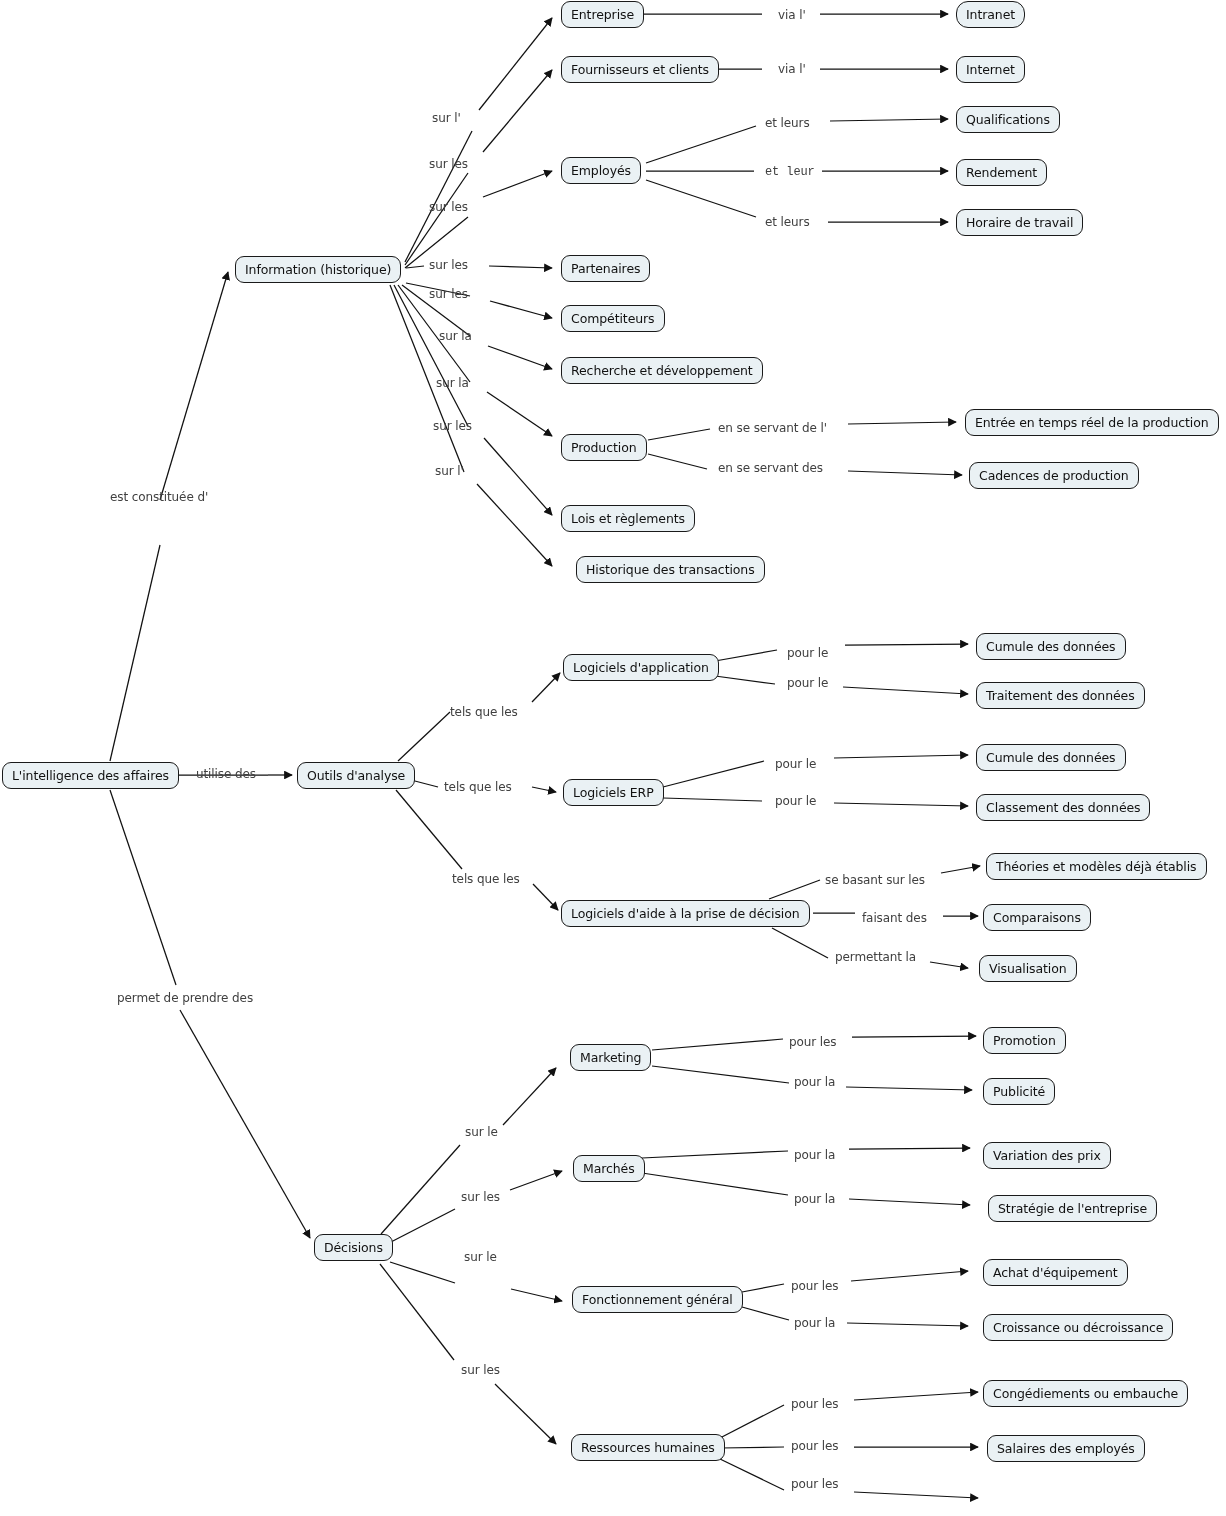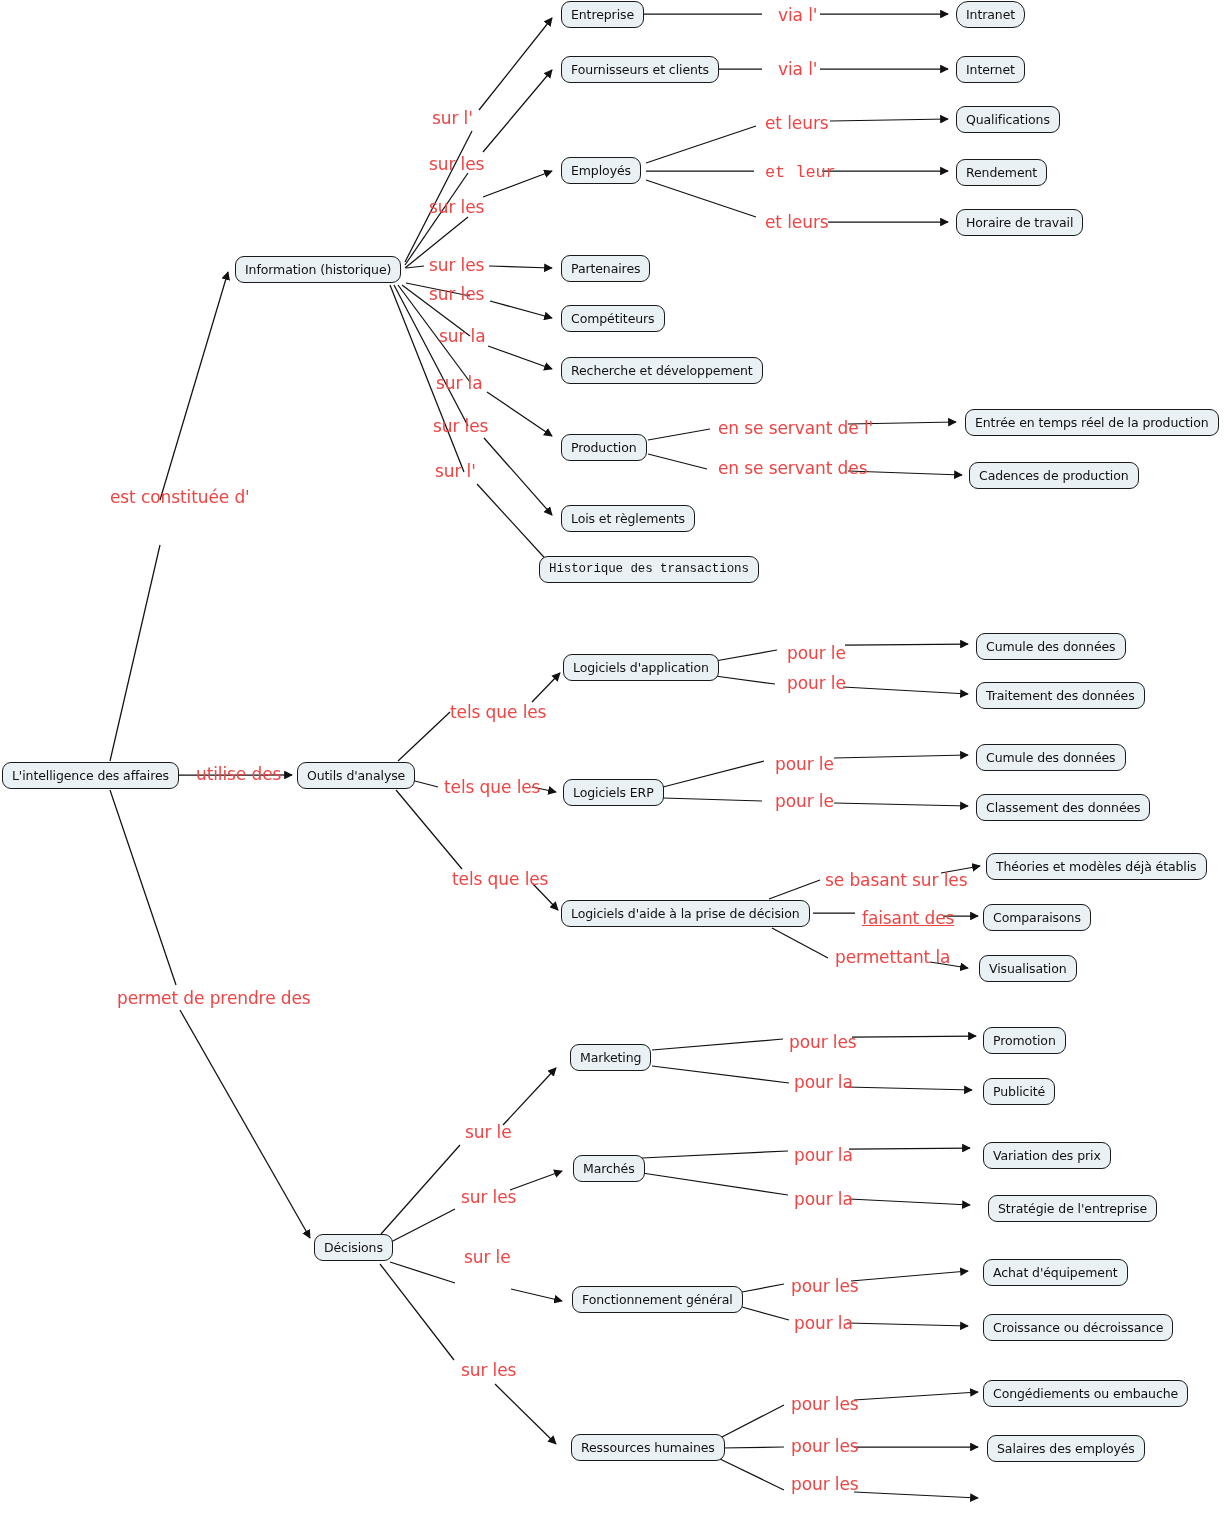--- a/index.html
+++ b/index.html
@@ -21,22 +21,22 @@
     line-height:25px;
     text-align:center;
     font-size:12.5px;
     color:#111111;
     white-space:nowrap;
     padding:0 9px;
     letter-spacing:-0.1px;
   }
   .elabel{
     position:absolute;
-    font-size:17px;
-    color:#ef4444;
+    font-size:12px;
+    color:#404040;
     white-space:nowrap;
     background:transparent;
     line-height:13px;
     letter-spacing:-0.1px;
   }
 </style>
 </head>
 <body>
 
 <div id="canvas">
@@ -174,21 +174,21 @@
 
   <div class="node" style="left:561px;top:255px;">Partenaires</div>
   <div class="node" style="left:561px;top:305px;">Compétiteurs</div>
   <div class="node" style="left:561px;top:357px;">Recherche et développement</div>
 
   <div class="node" style="left:561px;top:434px;">Production</div>
   <div class="node" style="left:965px;top:409px;">Entrée en temps réel de la production</div>
   <div class="node" style="left:969px;top:462px;">Cadences de production</div>
 
   <div class="node" style="left:561px;top:505px;">Lois et règlements</div>
-  <div class="node" style="left:539px;top:556px;font-family:Liberation Mono, monospace;">Historique des transactions</div>
+  <div class="node" style="left:576px;top:556px;">Historique des transactions</div>
 
   <div class="node" style="left:297px;top:762px;">Outils d'analyse</div>
 
   <div class="node" style="left:563px;top:654px;">Logiciels d'application</div>
   <div class="node" style="left:976px;top:633px;">Cumule des données</div>
   <div class="node" style="left:976px;top:682px;">Traitement des données</div>
 
   <div class="node" style="left:563px;top:779px;">Logiciels ERP</div>
   <div class="node" style="left:976px;top:744px;">Cumule des données</div>
   <div class="node" style="left:976px;top:794px;">Classement des données</div>
@@ -245,21 +245,21 @@
   <div class="elabel" style="left:444px;top:781px;">tels que les</div>
   <div class="elabel" style="left:452px;top:873px;">tels que les</div>
 
   <div class="elabel" style="left:787px;top:647px;">pour le</div>
   <div class="elabel" style="left:787px;top:677px;">pour le</div>
 
   <div class="elabel" style="left:775px;top:758px;">pour le</div>
   <div class="elabel" style="left:775px;top:795px;">pour le</div>
 
   <div class="elabel" style="left:825px;top:874px;">se basant sur les</div>
-  <div class="elabel" style="left:862px;top:912px;text-decoration:underline;">faisant des</div>
+  <div class="elabel" style="left:862px;top:912px;">faisant des</div>
   <div class="elabel" style="left:835px;top:951px;">permettant la</div>
 
   <div class="elabel" style="left:465px;top:1126px;">sur le</div>
   <div class="elabel" style="left:461px;top:1191px;">sur les</div>
   <div class="elabel" style="left:464px;top:1251px;">sur le</div>
   <div class="elabel" style="left:461px;top:1364px;">sur les</div>
 
   <div class="elabel" style="left:789px;top:1036px;">pour les</div>
   <div class="elabel" style="left:794px;top:1076px;">pour la</div>
 

